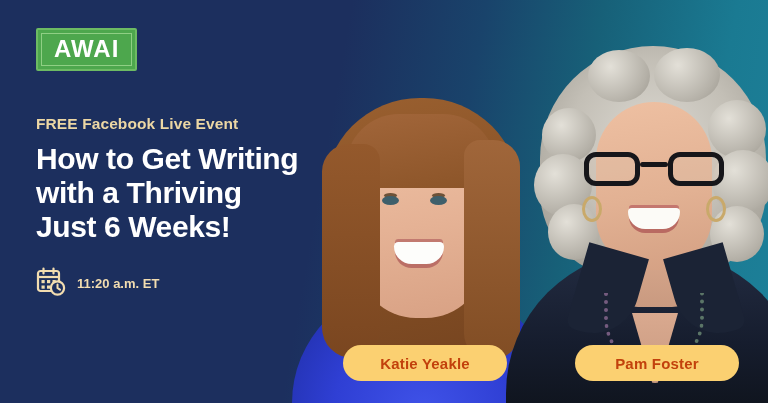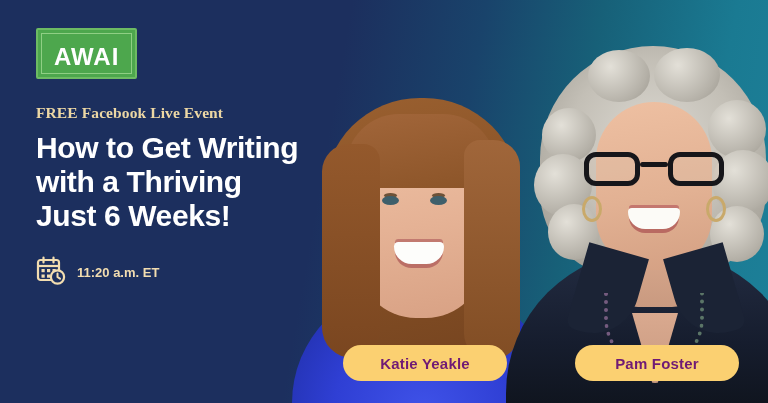--- a/index.html
+++ b/index.html
@@ -197,38 +197,37 @@
 
   .logo {
     display:inline-block;
     background:#4da74d;
     border:2px solid #6dbb63;
     padding:3px;
     border-radius:2px;
   }
   .logo-inner {
     border:1.5px solid #8fcf84;
-    padding:11px 12px 4px;
+    padding:3px 12px 4px;
   }
   .logo-text {
     font-size:24px;
     font-weight:bold;
     color:#ffffff;
     letter-spacing:1px;
     line-height:1;
     font-family:"Liberation Sans", sans-serif;
   }
 
   .kicker {
-    margin-top:25px;
+    margin-top:44px;
     font-size:15.5px;
     font-weight:bold;
     color:#ecd7a4;
     letter-spacing:.1px;
-    font-family:Liberation Serif, serif;
   }
 
   .headline {
     margin-top:9px;
     font-size:30px;
     font-weight:bold;
     color:#ffffff;
     line-height:1.14;
     letter-spacing:-0.4px;
   }
@@ -255,21 +254,21 @@
     border-radius:22px;
     height:36px;
     display:flex;
     align-items:center;
     justify-content:center;
     z-index:6;
   }
   .badge span {
     font-size:15px;
     font-weight:bold;
-    color:#701a75;
+    color:#c2410c;
     letter-spacing:.2px;
   }
   #badge-katie { left:343px; width:164px; }
   #badge-pam   { left:575px; width:164px;justify-content:center; }
 </style>
 </head>
 <body>
 
 <div id="banner">
 

